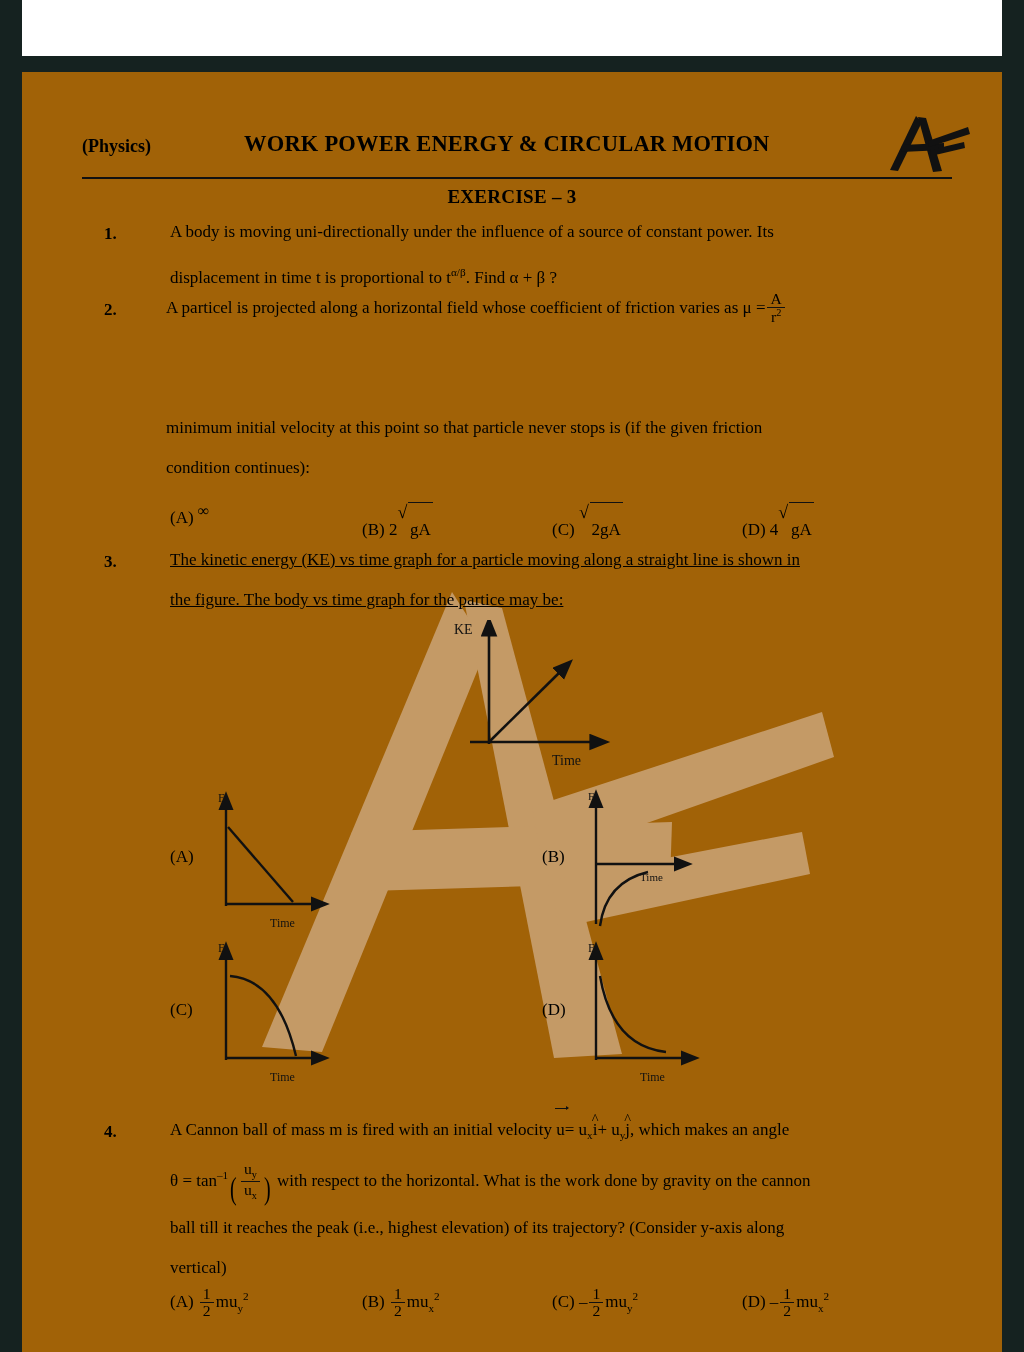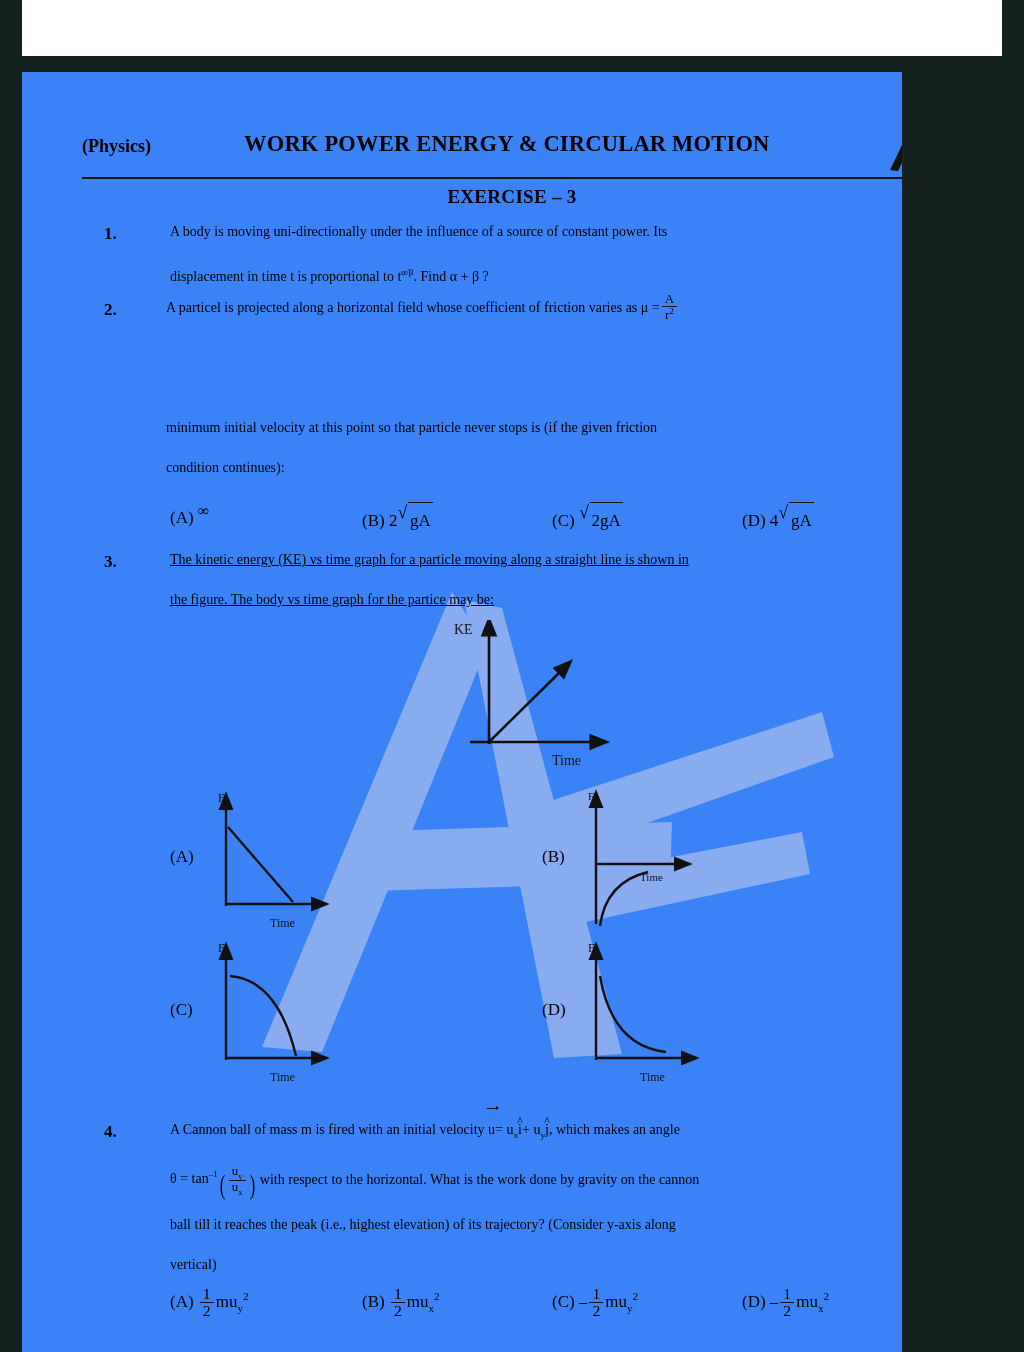--- a/index.html
+++ b/index.html
@@ -7,50 +7,50 @@
     width:1024px;height:1352px;
     background:#152220;
     font-family:"Liberation Serif","DejaVu Serif",serif;
     overflow:hidden;
     position:relative;
   }
   .page-frame{position:absolute;inset:0;background:#152220;}
   .strip-top{position:absolute;left:22px;right:22px;top:0;height:56px;background:#ffffff;}
   .strip-gap{position:absolute;left:22px;right:22px;top:56px;height:16px;background:#152220;}
   .sheet{
-    position:absolute;left:22px;top:72px;width:880px;height:1280px;
-    background:#3b82f6;overflow:hidden;
+    position:absolute;left:22px;top:72px;width:980px;height:1280px;
+    background:#a16207;overflow:hidden;
   }
   .watermark{
     position:absolute;left:180px;top:520px;width:640px;height:470px;
     opacity:.42;pointer-events:none;
   }
   .content{position:absolute;left:0;top:0;width:980px;height:1280px;}
 
   
   .hdr{position:absolute;left:60px;top:48px;width:870px;height:56px;}
   .hdr-phys{position:absolute;left:0;top:16px;font-size:18px;font-weight:bold;}
   .hdr-title{position:absolute;left:162px;top:11px;font-size:22.5px;font-weight:bold;letter-spacing:.2px;white-space:nowrap;}
   .hdr-logo{position:absolute;left:800px;top:-6px;width:90px;height:62px;}
   .hdr-rule{position:absolute;left:60px;top:105px;width:870px;height:0;border-top:2.6px solid #111;}
   .exercise{position:absolute;left:0;top:114px;width:980px;text-align:center;font-size:19px;font-weight:bold;letter-spacing:.3px;}
 
   
   .qnum{position:absolute;font-size:17px;font-weight:bold;}
-  .qbody{position:absolute;font-size:14px;line-height:40px;text-align:justify;}
+  .qbody{position:absolute;font-size:17px;line-height:40px;text-align:justify;}
 
   
   .frac{display:inline-block;vertical-align:-0.52em;text-align:center;line-height:1.02;margin:0 2px;}
   .frac .nu{display:block;padding:0 3px;font-size:.92em;}
   .frac .de{display:block;border-top:1.15px solid #111;padding:0 3px;font-size:.92em;}
   sub{font-size:.66em;}
   sup{font-size:.66em;}
   .sqrt{display:inline-block;position:relative;padding-left:.62em;}
   .sqrt .rad{position:absolute;left:0;top:.02em;font-size:1.06em;}
-  .sqrt .bar{border-top:1.15px solid #111;padding:8px .12em 0 .1em;display:inline-block;margin-left:.02em;}
+  .sqrt .bar{border-top:1.15px solid #111;padding:17px .12em 0 .1em;display:inline-block;margin-left:.02em;}
   .vecbar{position:relative;display:inline-block;}
   .vecbar::after{content:"";position:absolute;left:-1px;right:-3px;top:-2px;border-top:1.1px solid #111;}
   .vecbar::before{content:"";position:absolute;right:-4px;top:-4px;border-left:3.4px solid #111;border-top:2px solid transparent;border-bottom:2px solid transparent;}
   .hat{position:relative;display:inline-block;}
   .hat::after{content:"^";position:absolute;left:50%;transform:translateX(-50%);top:-.78em;font-size:.85em;}
   .paren-big{display:inline-block;font-size:1.9em;vertical-align:-0.40em;font-weight:300;transform:scaleX(.62);}
 
   
   .optrow{position:absolute;font-size:17px;}
   .opt{position:absolute;white-space:nowrap;}

